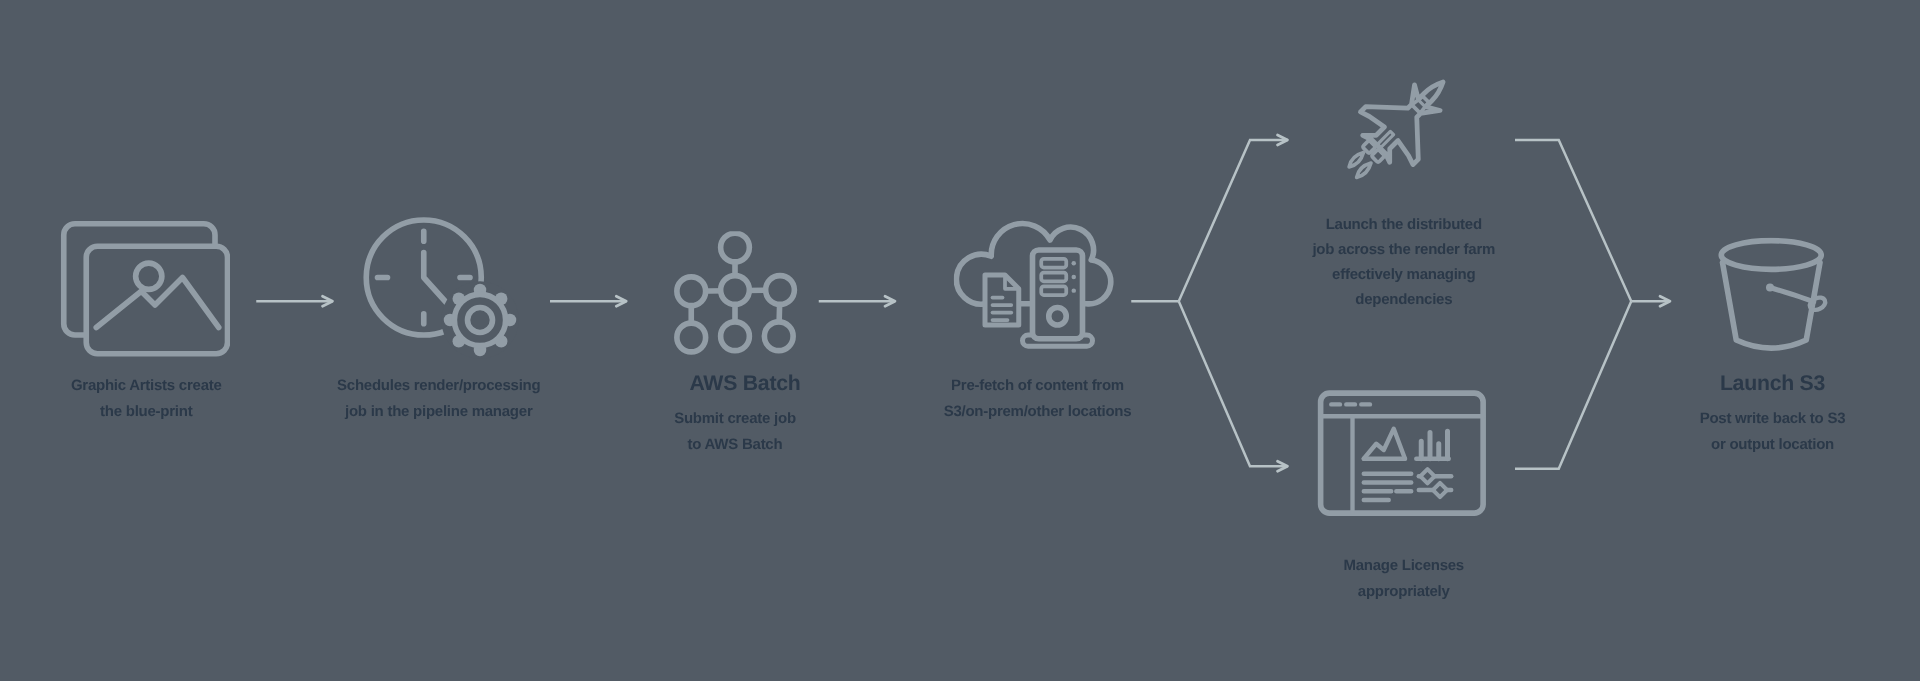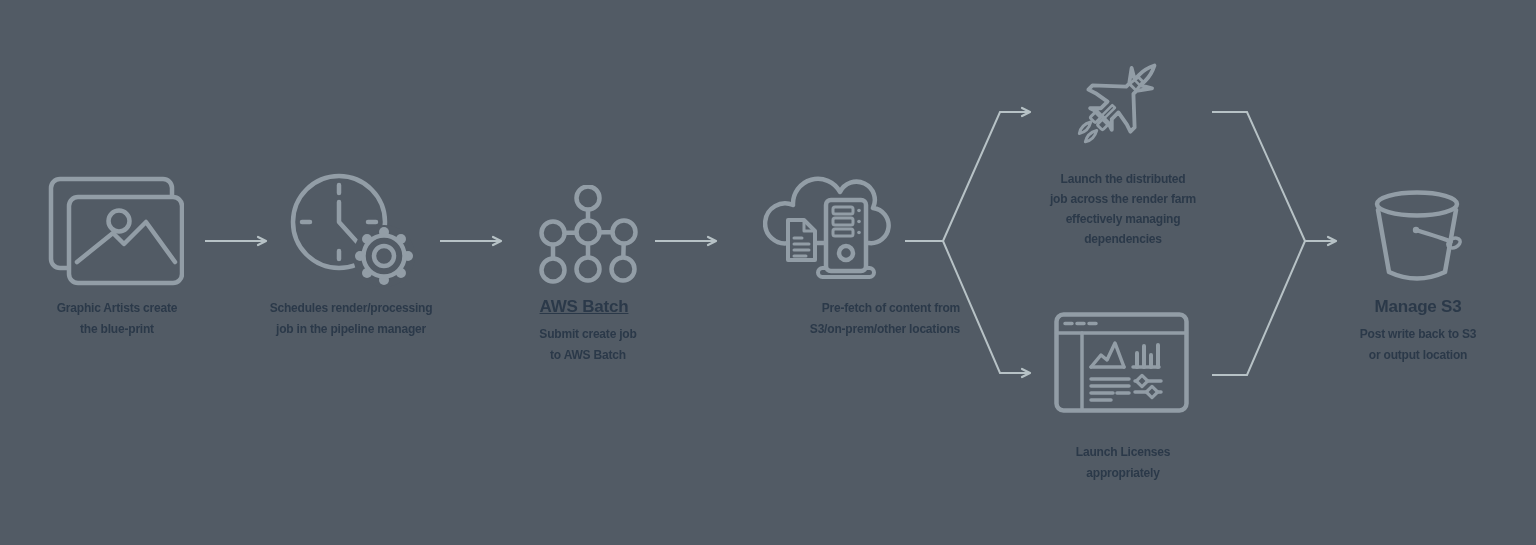--- a/index.html
+++ b/index.html
@@ -23,23 +23,23 @@
     white-space:pre-line;
     letter-spacing:-0.2px;
   }
   .label{font-size:12px;line-height:21px;font-weight:700;}
   .title{font-size:17px;line-height:21px;font-weight:800;}
   .title:empty,.label:empty{display:none;}
 
   
   .l1{left:7px;   top:298px; width:220px;}
   .l2{left:221px; top:298px; width:260px;}
-  .t3{left:484px; top:296px; width:200px;text-decoration:underline;}
+  .t3{left:496px; top:296px; width:200px;}
   .l3{left:488px; top:324px; width:200px;}
-  .l4{left:700px; top:298px; width:260px;text-align:right;}
+  .l4{left:700px; top:298px; width:260px;}
   .l5{left:1002px;top:169px; width:242px; line-height:20px;}
   .l6{left:1013px;top:442px; width:220px;}
   .t7{left:1318px;top:296px; width:200px;}
   .l7{left:1318px;top:324px; width:200px;}
 
   
   .i1{left:48px;  top:176px;}
   .i2{left:288px; top:172px;}
   .i3{left:533px; top:185px;}
   .i4{left:763px; top:164px;}
@@ -216,19 +216,19 @@
 the blue-print</div>
   <div class="title t3">AWS Batch</div>
   <div class="label l3">Submit create job
 to AWS Batch</div>
   <div class="label l4">Pre-fetch of content from
 S3/on-prem/other locations</div>
   <div class="label l5">Launch the distributed
 job across the render farm
 effectively managing
 dependencies</div>
-  <div class="label l6">Launch Licenses
+  <div class="label l6">Manage Licenses
 appropriately</div>
-  <div class="title t7">Manage S3</div>
+  <div class="title t7">Launch S3</div>
   <div class="label l7">Post write back to S3
 or output location</div>
 
 </div>
 
 </body></html>

